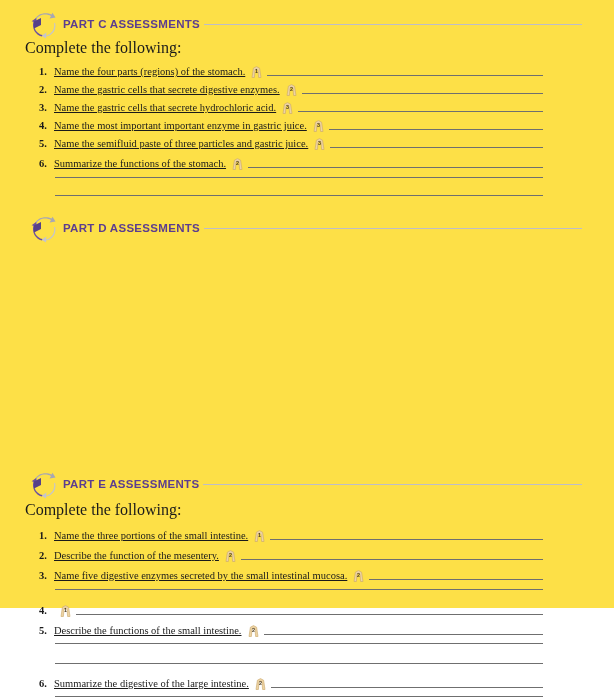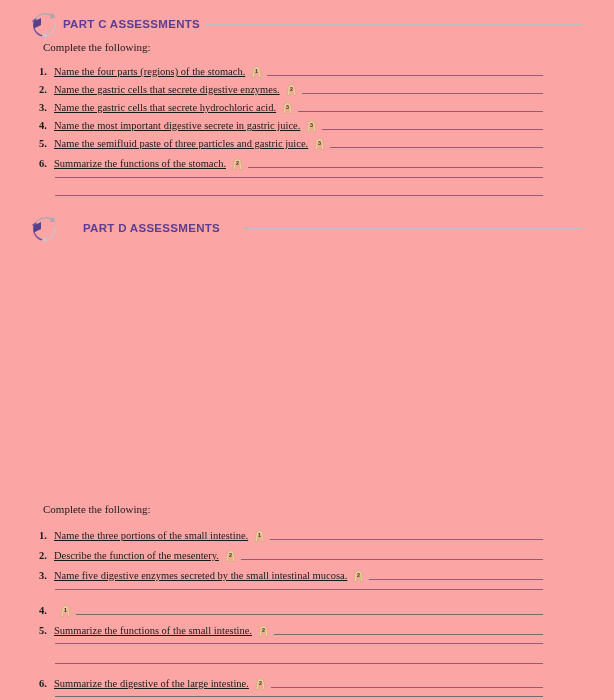--- a/index.html
+++ b/index.html
@@ -10,22 +10,22 @@
   body {
     width: 614px;
     height: 700px;
     overflow: hidden;
     font-family: "Liberation Serif", serif;
     color: #1a1a1a;
   }
   .page {
     position: relative;
     width: 614px;
-    height: 700px;
-    background: #fca5a5;
+    height: 608px;
+    background: #fde047;
   }
 
   
   .section-head {
     position: absolute;
     left: 30px;
     width: 552px;
     height: 30px;
     display: flex;
     align-items: center;
@@ -51,22 +51,22 @@
     flex: 1 1 auto;
     height: 1px;
     background: #bdbdc9;
     margin-left: 4px;
     margin-bottom: 1px;
   }
 
   
   .lead {
     position: absolute;
-    left: 43px;
-    font-size: 11px;
+    left: 25px;
+    font-size: 16px;
     line-height: 13px;
   }
   .para {
     position: absolute;
     left: 33px;
     width: 522px;
     font-size: 10.5px;
     line-height: 14.5px;
   }
 
@@ -168,21 +168,21 @@
       <svg width="11" height="12" viewBox="0 0 11 12">
         <path d="M1 11.5 L2.4 2.2 L5.5 0.6 L8.6 2.2 L10 11.5 L7.6 11.5 L7 4.4 L5.5 3.2 L4 4.4 L3.4 11.5 Z" fill="#edd3a4" stroke="#c9a86a" stroke-width="0.6"></path>
         <text x="5.5" y="6.6" font-family="Liberation Sans, sans-serif" font-size="5.4" font-weight="bold" fill="#4a3a22" text-anchor="middle">3</text>
       </svg>
     </span>
     <span class="q-line" style="margin-right:71px;"></span>
   </div>
 
   <div class="q" style="top:116px;">
     <span class="q-num">4.</span>
-    <span class="q-text">Name the most important digestive secrete in gastric juice.</span>
+    <span class="q-text">Name the most important important enzyme in gastric juice.</span>
     <span class="badge">
       <svg width="11" height="12" viewBox="0 0 11 12">
         <path d="M1 11.5 L2.4 2.2 L5.5 0.6 L8.6 2.2 L10 11.5 L7.6 11.5 L7 4.4 L5.5 3.2 L4 4.4 L3.4 11.5 Z" fill="#edd3a4" stroke="#c9a86a" stroke-width="0.6"></path>
         <text x="5.5" y="6.6" font-family="Liberation Sans, sans-serif" font-size="5.4" font-weight="bold" fill="#4a3a22" text-anchor="middle">3</text>
       </svg>
     </span>
     <span class="q-line" style="margin-right:71px;"></span>
   </div>
 
   <div class="q" style="top:134px;">
@@ -205,34 +205,46 @@
         <path d="M1 11.5 L2.4 2.2 L5.5 0.6 L8.6 2.2 L10 11.5 L7.6 11.5 L7 4.4 L5.5 3.2 L4 4.4 L3.4 11.5 Z" fill="#edd3a4" stroke="#c9a86a" stroke-width="0.6"></path>
         <text x="5.5" y="6.6" font-family="Liberation Sans, sans-serif" font-size="5.4" font-weight="bold" fill="#4a3a22" text-anchor="middle">2</text>
       </svg>
     </span>
     <span class="q-line" style="margin-right:71px;"></span>
   </div>
 
   <div class="rule" style="top:177px; left:55px; width:488px;"></div>
   <div class="rule" style="top:195px; left:55px; width:488px;"></div>
 
-  <div class="section-head" style="top:214px;gap:20px;">
+  <div class="section-head" style="top:214px;">
     <span class="head-icon">
       <svg width="28" height="28" viewBox="0 0 28 28">
         <path d="M6 9 C8 3.5 16 2 21 5 L19.6 7.6 L25.5 6.4 L22.5 1.8 L21.6 3.6 C16 0.6 7.5 2.4 5 8.2 Z" fill="#a7a7b4"></path>
         <path d="M24 12 C25.4 17.6 21.6 23.4 16 24.6 L16.6 21.6 L11.4 24.8 L16.2 27.6 L16 25.6 C22.4 24.6 26.6 18.4 25.2 12.2 Z" fill="#c4c4cf"></path>
         <path d="M12.4 24 C6.8 22.6 3 17 4.4 11.4 L7 12.8 L6.2 7 L1.6 10.2 L3.4 10.8 C1.6 17.2 5.4 23.8 11.8 25.6 Z" fill="#6b4fa0"></path>
         <path d="M4 10.5 L11 7 L11 14 L4 17.5 Z" fill="#564089"></path>
       </svg>
     </span>
     <span class="head-title">PART D ASSESSMENTS</span>
     <span class="head-rule"></span>
   </div>
 
 
+  <div class="section-head" style="top:470px;">
+    <span class="head-icon">
+      <svg width="28" height="28" viewBox="0 0 28 28">
+        <path d="M6 9 C8 3.5 16 2 21 5 L19.6 7.6 L25.5 6.4 L22.5 1.8 L21.6 3.6 C16 0.6 7.5 2.4 5 8.2 Z" fill="#a7a7b4"></path>
+        <path d="M24 12 C25.4 17.6 21.6 23.4 16 24.6 L16.6 21.6 L11.4 24.8 L16.2 27.6 L16 25.6 C22.4 24.6 26.6 18.4 25.2 12.2 Z" fill="#c4c4cf"></path>
+        <path d="M12.4 24 C6.8 22.6 3 17 4.4 11.4 L7 12.8 L6.2 7 L1.6 10.2 L3.4 10.8 C1.6 17.2 5.4 23.8 11.8 25.6 Z" fill="#6b4fa0"></path>
+        <path d="M4 10.5 L11 7 L11 14 L4 17.5 Z" fill="#564089"></path>
+      </svg>
+    </span>
+    <span class="head-title">PART E ASSESSMENTS</span>
+    <span class="head-rule"></span>
+  </div>
 
   <div class="lead" style="top:503px;">Complete the following:</div>
 
   <div class="q" style="top:526px;">
     <span class="q-num">1.</span>
     <span class="q-text">Name the three portions of the small intestine.</span>
     <span class="badge">
       <svg width="11" height="12" viewBox="0 0 11 12">
         <path d="M1 11.5 L2.4 2.2 L5.5 0.6 L8.6 2.2 L10 11.5 L7.6 11.5 L7 4.4 L5.5 3.2 L4 4.4 L3.4 11.5 Z" fill="#edd3a4" stroke="#c9a86a" stroke-width="0.6"></path>
         <text x="5.5" y="6.6" font-family="Liberation Sans, sans-serif" font-size="5.4" font-weight="bold" fill="#4a3a22" text-anchor="middle">1</text>
@@ -273,21 +285,21 @@
       <svg width="11" height="12" viewBox="0 0 11 12">
         <path d="M1 11.5 L2.4 2.2 L5.5 0.6 L8.6 2.2 L10 11.5 L7.6 11.5 L7 4.4 L5.5 3.2 L4 4.4 L3.4 11.5 Z" fill="#edd3a4" stroke="#c9a86a" stroke-width="0.6"></path>
         <text x="5.5" y="6.6" font-family="Liberation Sans, sans-serif" font-size="5.4" font-weight="bold" fill="#4a3a22" text-anchor="middle">1</text>
       </svg>
     </span>
     <span class="q-line" style="margin-right:71px;"></span>
   </div>
 
   <div class="q" style="top:621px;">
     <span class="q-num">5.</span>
-    <span class="q-text">Summarize the functions of the small intestine.</span>
+    <span class="q-text">Describe the functions of the small intestine.</span>
     <span class="badge">
       <svg width="11" height="12" viewBox="0 0 11 12">
         <path d="M1 11.5 L2.4 2.2 L5.5 0.6 L8.6 2.2 L10 11.5 L7.6 11.5 L7 4.4 L5.5 3.2 L4 4.4 L3.4 11.5 Z" fill="#edd3a4" stroke="#c9a86a" stroke-width="0.6"></path>
         <text x="5.5" y="6.6" font-family="Liberation Sans, sans-serif" font-size="5.4" font-weight="bold" fill="#4a3a22" text-anchor="middle">2</text>
       </svg>
     </span>
     <span class="q-line" style="margin-right:71px;"></span>
   </div>
 
   <div class="rule" style="top:643px; left:55px; width:488px;"></div>

